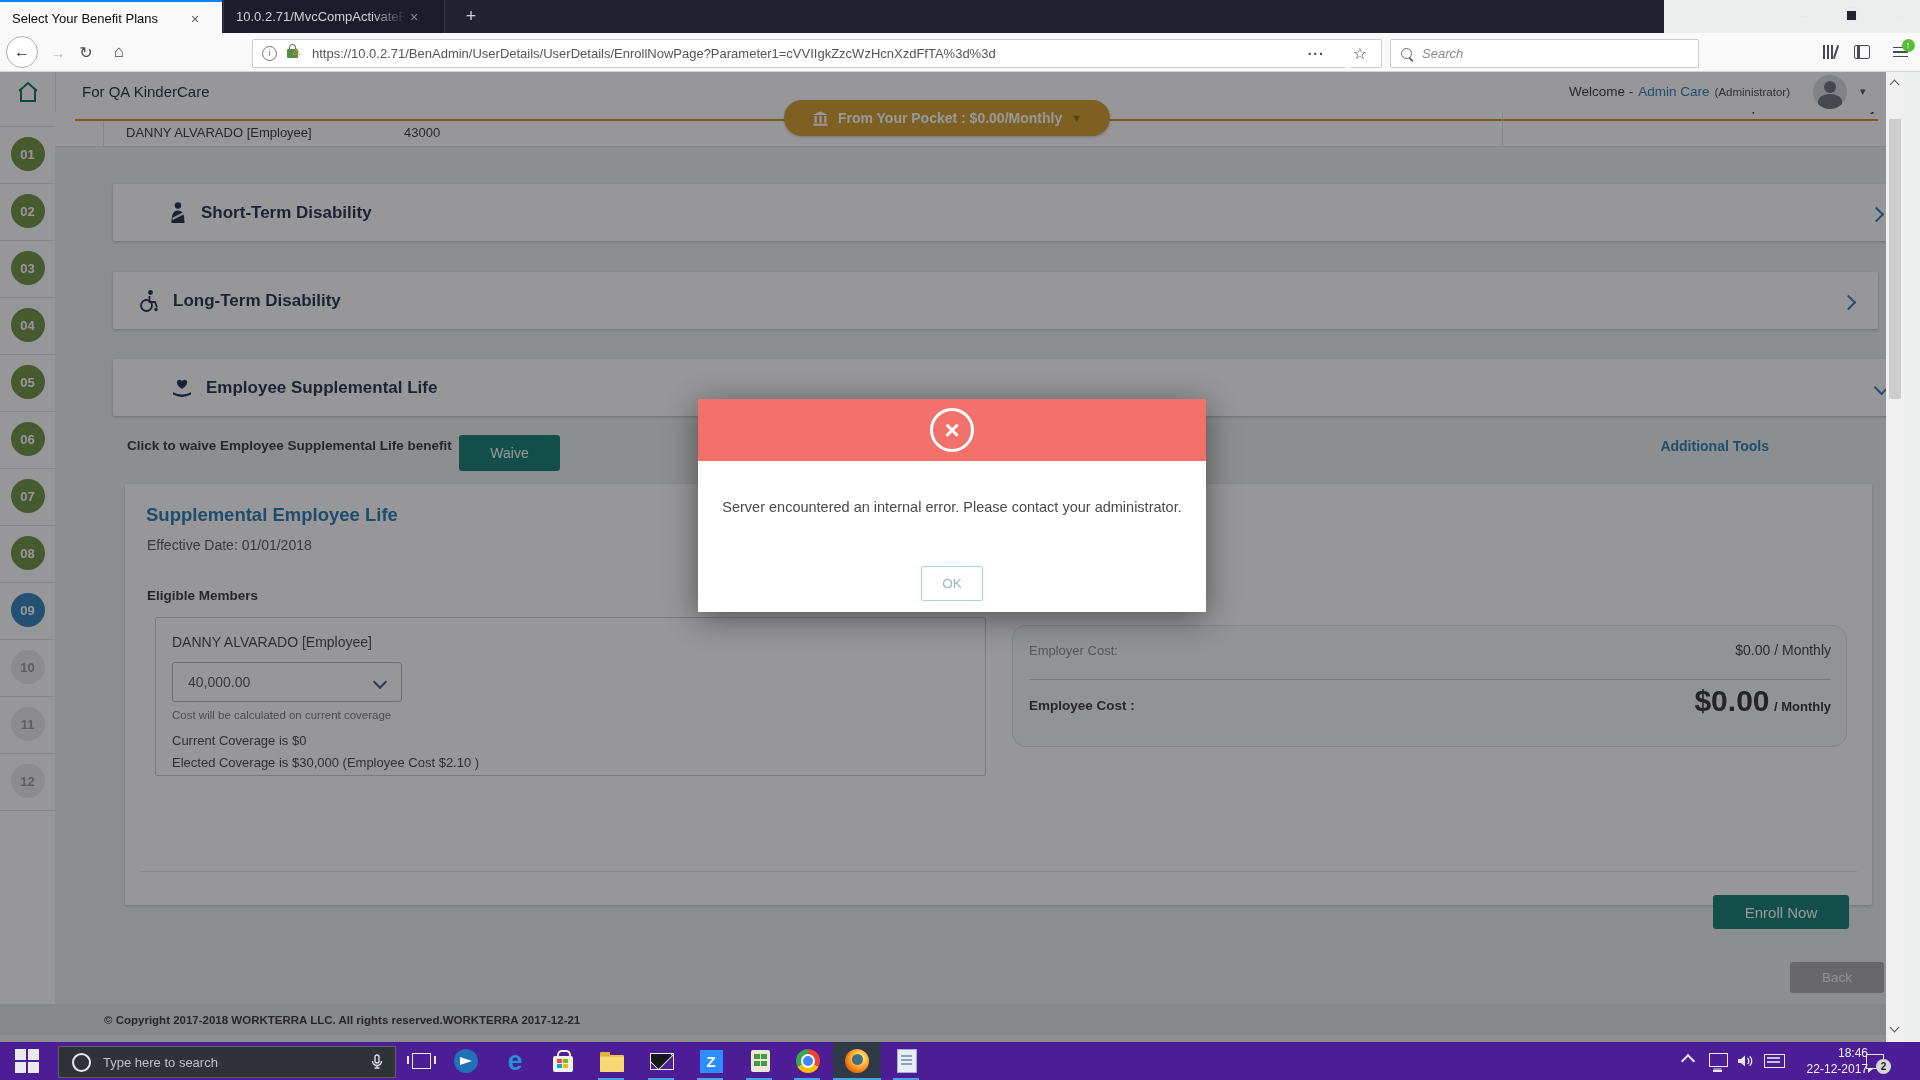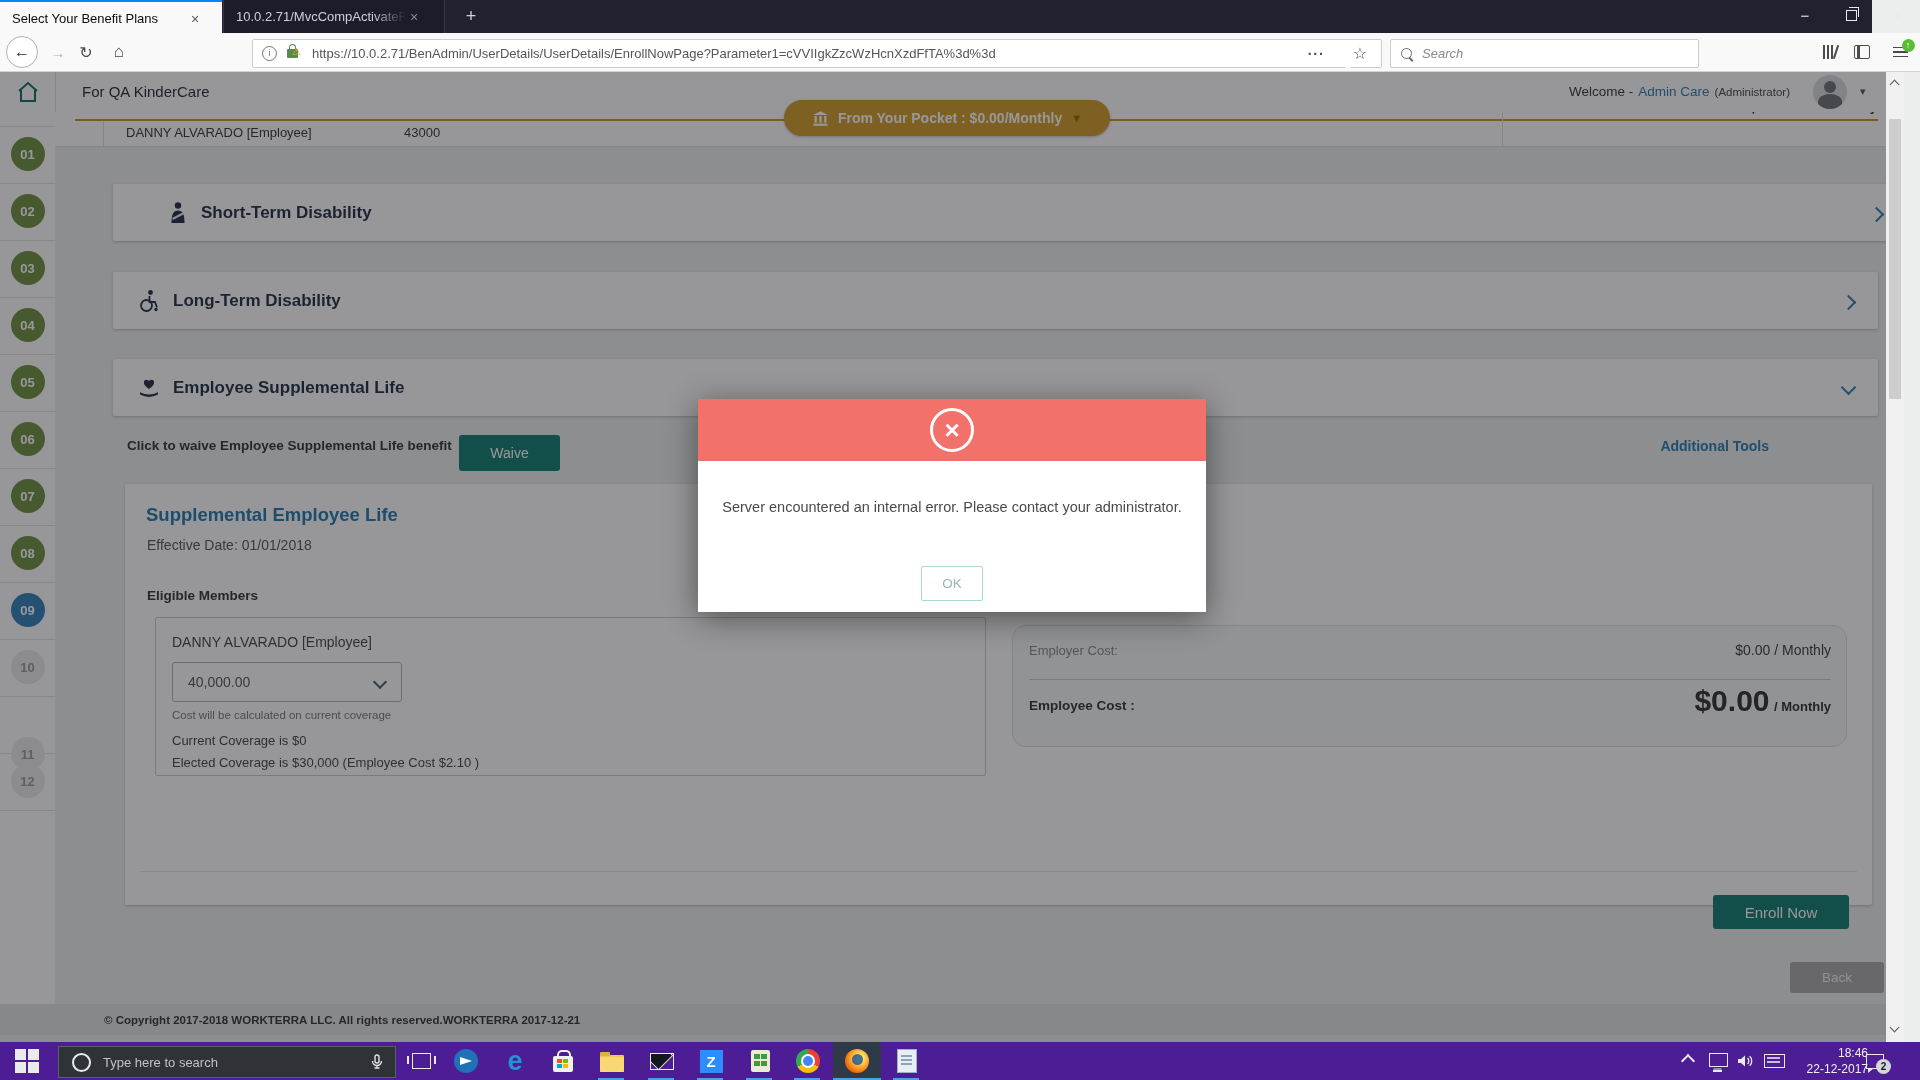--- a/index.html
+++ b/index.html
@@ -1,19 +1,19 @@
 <!DOCTYPE html>
 <html><head>
 <meta charset="utf-8">
 <style>
   html,body{margin:0;padding:0;background:#000;}
   #screen{position:relative;width:1920px;height:1080px;overflow:hidden;background:#eceeee;
           font-family:"Liberation Sans",sans-serif;}
   
-  #titlebar{position:absolute;left:0;top:0;width:1872px;height:33px;background:#20222f;z-index:70;}
+  #titlebar{position:absolute;left:0;top:0;width:1664px;height:33px;background:#20222f;z-index:70;}
   .tab{position:absolute;top:0;height:33px;display:flex;align-items:center;}
   #tab1{left:0;width:222px;background:#f9f9fa;border-top:2px solid #0a84ff;}
   #tab1 .t-title{color:#0c0c0d;font-size:13px;margin-left:12px;width:175px;white-space:nowrap;overflow:hidden;}
   #tab2{left:223px;width:220px;background:#1b1d2a;border-left:1px solid #34364a;border-right:1px solid #34364a;}
   #tab2 .t-title{color:#cfd0d8;font-size:13px;margin-left:12px;width:170px;white-space:nowrap;overflow:hidden;
                  -webkit-mask-image:linear-gradient(90deg,#000 80%,transparent);mask-image:linear-gradient(90deg,#000 80%,transparent);}
   .tab-close{font-size:14px;color:#8a8a95;margin-left:4px;cursor:default;}
   #tab1 .tab-close{color:#57575c;}
   #newtab{position:absolute;left:455px;top:0;width:32px;height:33px;color:#cfd0d8;font-size:18px;
           display:flex;align-items:center;justify-content:center;}
@@ -295,21 +295,21 @@
         </div>
       <div class="step s-done" style="top:424px;">
           <span>08</span>
         </div>
       <div class="step s-cur" style="top:481px;">
           <span>09</span>
         </div>
       <div class="step s-todo" style="top:538px;">
           <span>10</span>
         </div>
-      <div class="step s-todo" style="top:625px;">
+      <div class="step s-todo" style="top:595px;">
           <span>11</span>
         </div>
       <div class="step s-todo" style="top:652px;">
           <span>12</span>
         </div>
     </div>
 
     <div id="sumstrip">
       <div id="gold-line"></div>
       <div class="vline" style="left:48px;top:9px;height:25px;"></div>
@@ -349,21 +349,21 @@
       <svg class="ico" viewBox="0 0 24 24" fill="none" stroke="#1f2a44" stroke-width="1.8">
         <circle cx="9.5" cy="16.5" r="5.5"></circle>
         <circle cx="13.5" cy="3.5" r="2.4" fill="#1f2a44" stroke="none"></circle>
         <path d="M12.5 7 V13 H18 L20 18.5"></path>
         <circle cx="19" cy="20.5" r="1.7" fill="#1f2a44" stroke="none"></circle>
       </svg>
       <span class="ttl">Long-Term Disability</span>
       <span class="chevwrap"><span class="chev r"></span></span>
     </div>
 
-    <div class="acc" style="top:288px;">
+    <div class="acc" style="top:288px;padding-left:33px;">
       <svg class="ico" viewBox="0 0 24 24" fill="#1f2a44">
         <path d="M12 13 C5 8.8 6.3 3.8 9.4 3.8 C11 3.8 12 5.1 12 5.1 C12 5.1 13 3.8 14.6 3.8 C17.7 3.8 19 8.8 12 13 Z"></path>
         <path d="M3 16.2 Q12 21 21 16.2 L21 18.6 Q12 23.4 3 18.6 Z"></path>
       </svg>
       <span class="ttl">Employee Supplemental Life</span>
       <span class="chevwrap" style="top:20px;"><span class="chev d"></span></span>
     </div>
 
     <span id="waive-label">Click to waive Employee Supplemental Life benefit</span>
     <div id="waive-btn">Waive</div>

